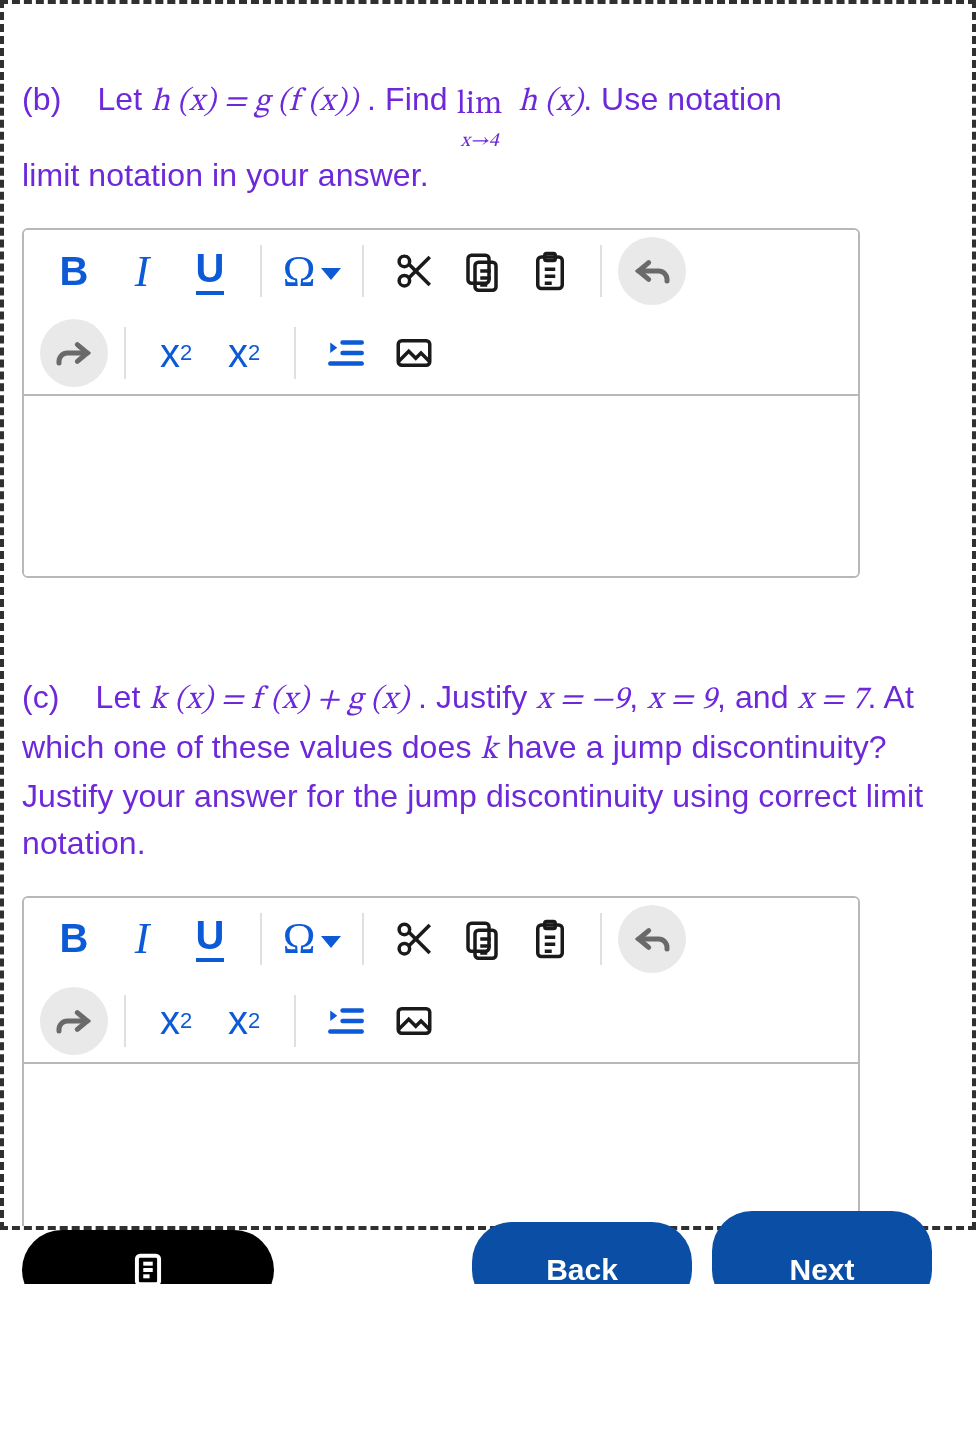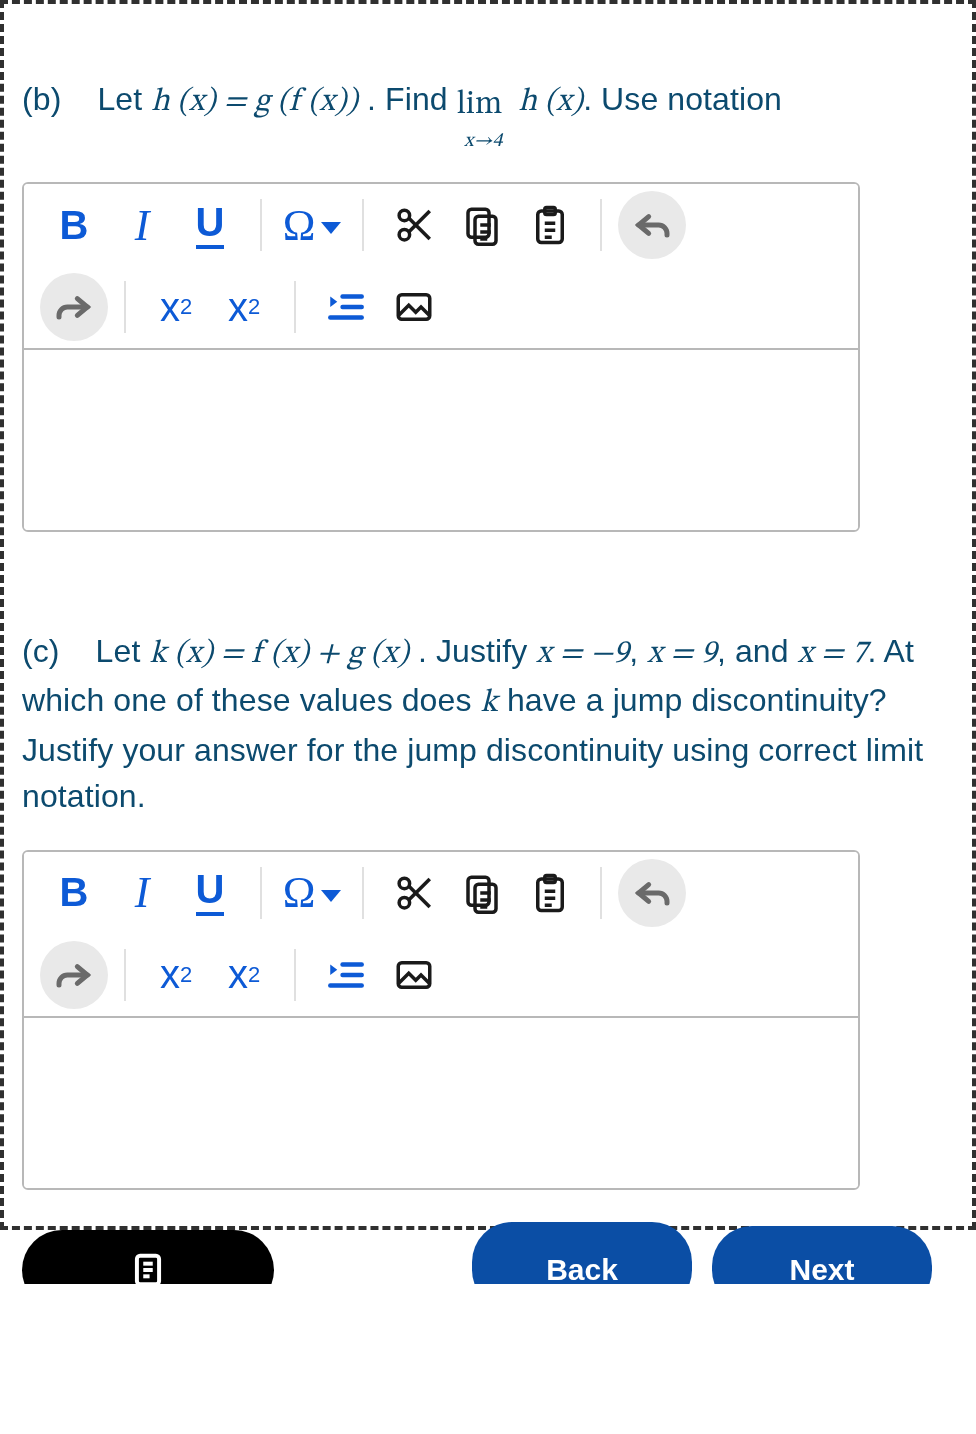--- a/index.html
+++ b/index.html
@@ -25,30 +25,30 @@
   }
   .inner {
     padding: 14px 6px 0 6px;
   }
 
   
   .question {
     font-size: 32px;
     line-height: 1.45;
     letter-spacing: 0.1px;
-    color: #0c4a6e;
+    color: #6d28d9;
     margin: 58px 0 30px 0;
   }
   .question + .editor { margin-top: 0; }
 
   .math { font-family: "Cambria Math", "STIX Two Math", "Latin Modern Math", "Times New Roman", serif; font-style: italic; }
   .limit {
     display: inline-flex;
     flex-direction: column;
-    align-items: flex-end;
+    align-items: center;
     vertical-align: -0.1em;
     line-height: 1;
   }
   .limit .top { font-style: normal; }
   .limit .bottom { font-size: 0.62em; font-style: italic; margin-top: 11px; }
 
   
   .editor {
     border: 2px solid #b8b8b8;
     border-radius: 6px;
@@ -150,21 +150,21 @@
     font-weight: 700;
     font-size: 30px;
     display: flex;
     align-items: center;
     justify-content: center;
     padding: 0 30px;
     white-space: nowrap;
   }
   .pill.black { background: #000; left: 22px; width: 180px; padding: 0 36px; }
   .pill.blue1 { background: #0b4ea5; left: 472px; width: 160px; padding-top: 8px;}
-  .pill.blue2 { background: #0b4ea5; left: 712px; width: 160px; padding-top: 4px;}
+  .pill.blue2 { background: #0b4ea5; left: 712px; width: 160px; padding-top: 19px;}
 
   .gap2 { margin-top: 96px; }
 </style>
 </head>
 <body>
 
 <div class="page">
   <div class="dashed-border">
     <div class="inner">
 
@@ -172,20 +172,21 @@
         <span>(b)</span>
         &nbsp;&nbsp;
         <span>Let </span>
         <span class="math">h (x) = g (f (x))</span>
         <span>. Find </span>
         <span class="math limit">
           <span class="top">lim</span>
           <span class="bottom">x→4</span>
         </span><span class="math" style="margin-left:16px">h (x)</span><span>. Use notation</span>
         <br>
+        <span>limit notation in your answer.</span>
       </div>
 
       <div class="editor">
         <div class="toolbar">
           <div class="toolbar-row">
             <span class="tbtn bold">B</span>
             <span class="tbtn italic">I</span>
             <span class="tbtn underline">
                 <span>U</span>
               </span>

